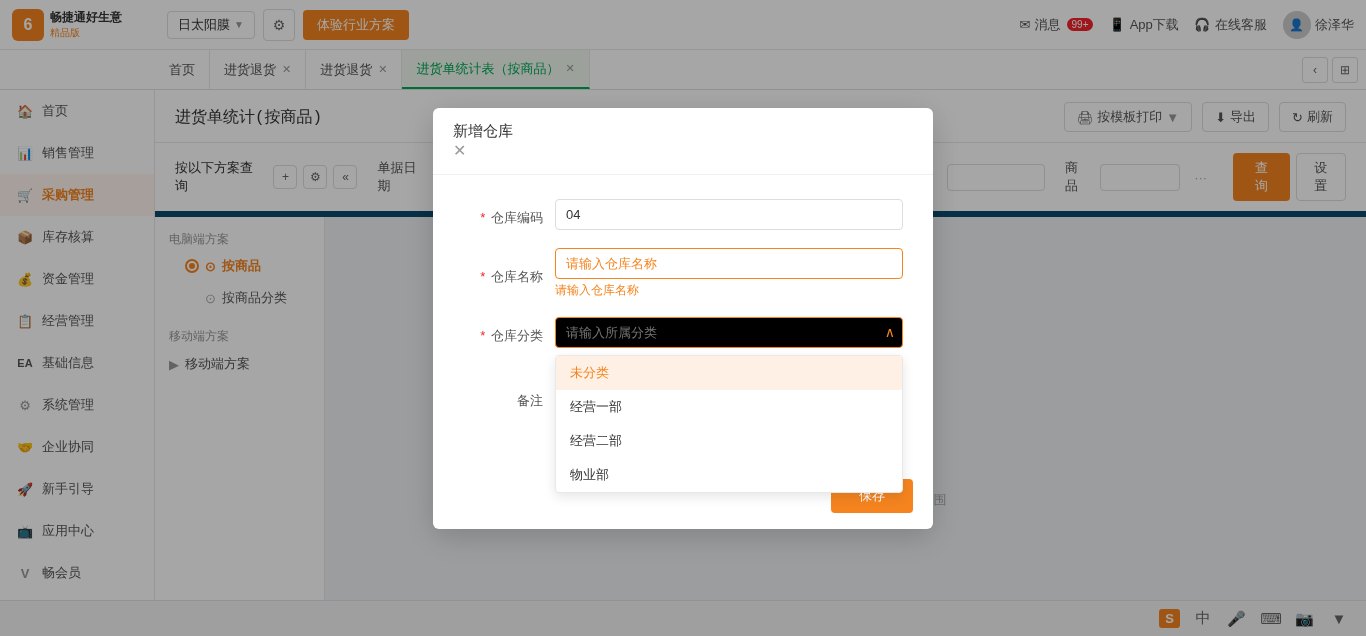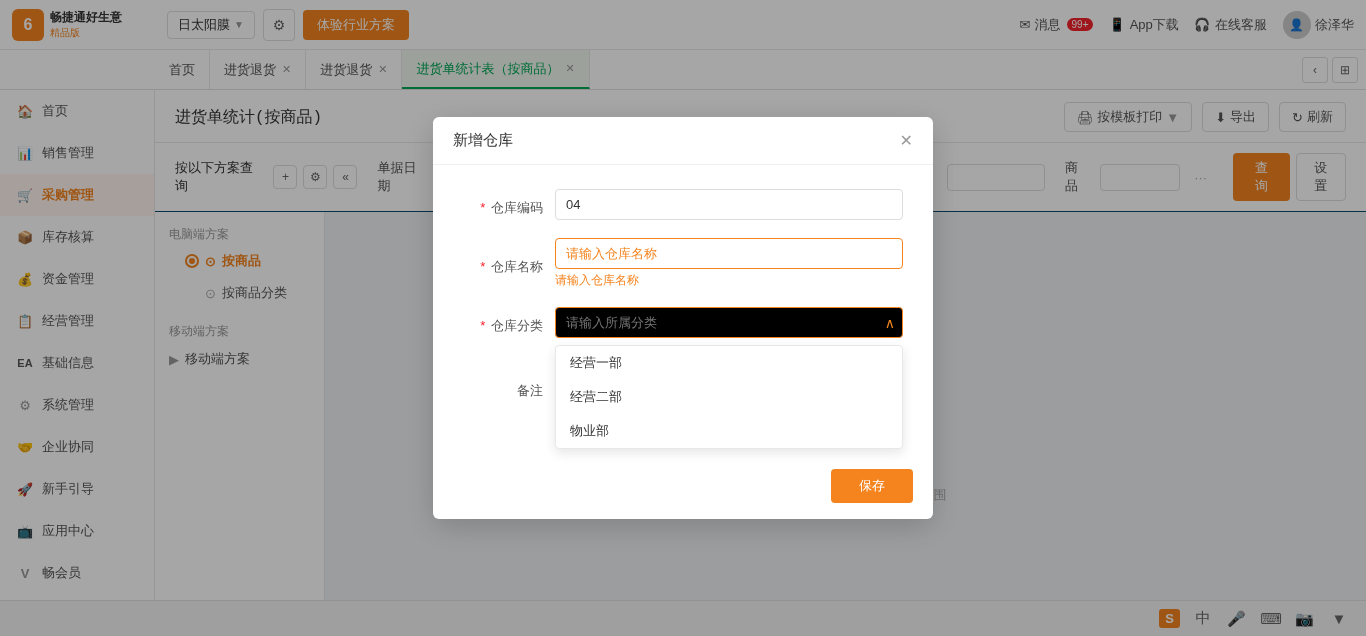--- a/index.html
+++ b/index.html
@@ -157,21 +157,21 @@
     }
     .action-btn-primary {
       background: #f5841f; color: white; border: none;
       border-radius: 4px; padding: 5px 16px; cursor: pointer; font-size: 13px;
     }
 
     .filter-area {
       background: #fff;
       padding: 10px 20px;
       display: flex; align-items: center; gap: 10px;
-      border-bottom: 1px solid #0c4a6e;
+      border-bottom: 6px solid #0c4a6e;
     }
     .filter-label { color: #333; font-size: 13px; }
     .filter-actions { display: flex; gap: 6px; }
     .filter-small-btn {
       width: 24px; height: 24px;
       border: 1px solid #ddd; border-radius: 4px;
       display: flex; align-items: center; justify-content: center;
       cursor: pointer; color: #666; font-size: 12px;
     }
 
@@ -230,21 +230,21 @@
     .modal {
       background: #fff;
       border-radius: 6px;
       width: 500px;
       box-shadow: 0 8px 32px rgba(0,0,0,0.18);
       position: relative;
     }
     .modal-header {
       padding: 14px 20px;
       border-bottom: 1px solid #f0f0f0;
-      display: flex; align-items: flex-start; justify-content: space-between;
+      display: flex; align-items: flex-start; justify-content: space-between; flex-direction: column;
     }
     .modal-title { font-size: 15px; color: #333; font-weight: 500; }
     .modal-close { cursor: pointer; color: #999; font-size: 16px; }
     .modal-body { padding: 24px 30px 20px; }
     .form-row {
       display: flex; align-items: center; margin-bottom: 18px;
     }
     .form-label {
       width: 80px; font-size: 13px; color: #555;
       padding-top: 7px; text-align: right; margin-right: 12px;
@@ -562,20 +562,21 @@
       <div class="form-row">
         <div class="form-label">
           <span class="required">*</span>
           <span>仓库分类</span>
         </div>
         <div class="form-control-wrap dropdown-wrap">
           <input class="dropdown-input" type="text" placeholder="请输入所属分类" style="">
           <span class="dropdown-arrow-btn">∧</span>
           
           <div class="dropdown-list">
+            <div class="dropdown-list-item selected">未分类</div>
             <div class="dropdown-list-item">经营一部</div>
             <div class="dropdown-list-item">经营二部</div>
             <div class="dropdown-list-item">物业部</div>
           </div>
         </div>
       </div>
 
       <div class="form-row">
         <div class="form-label">
           <span>备注</span>

